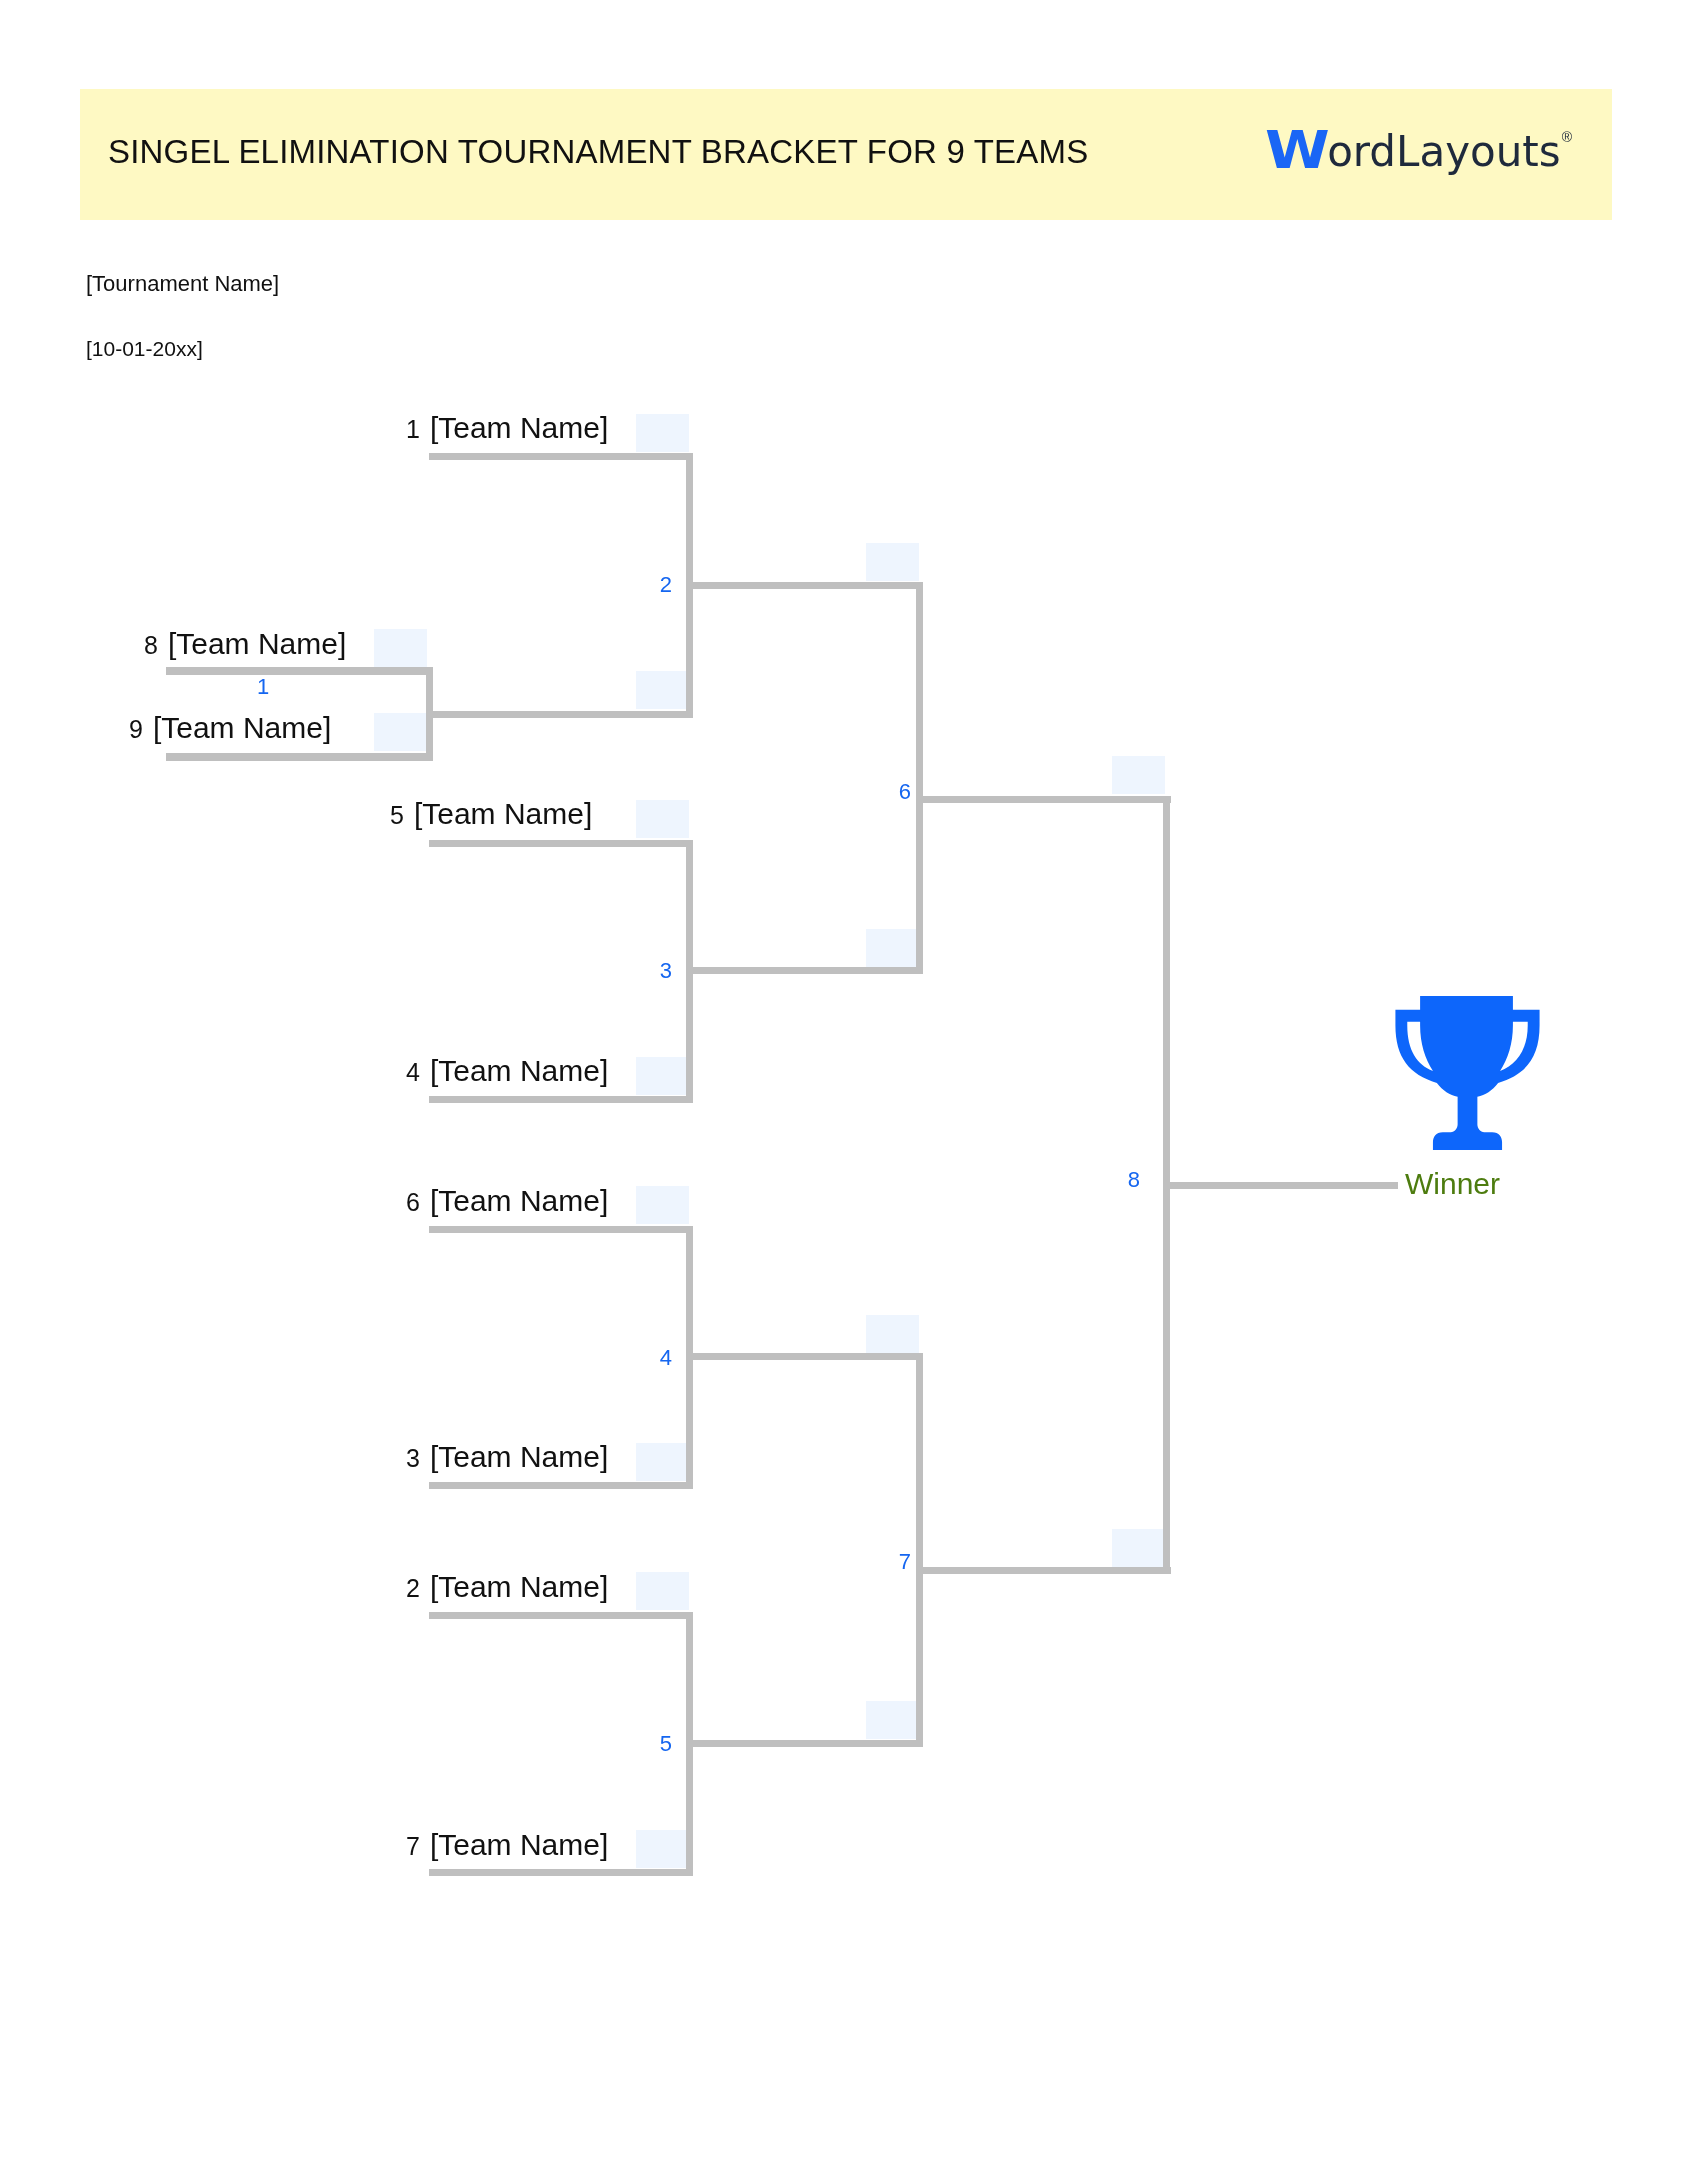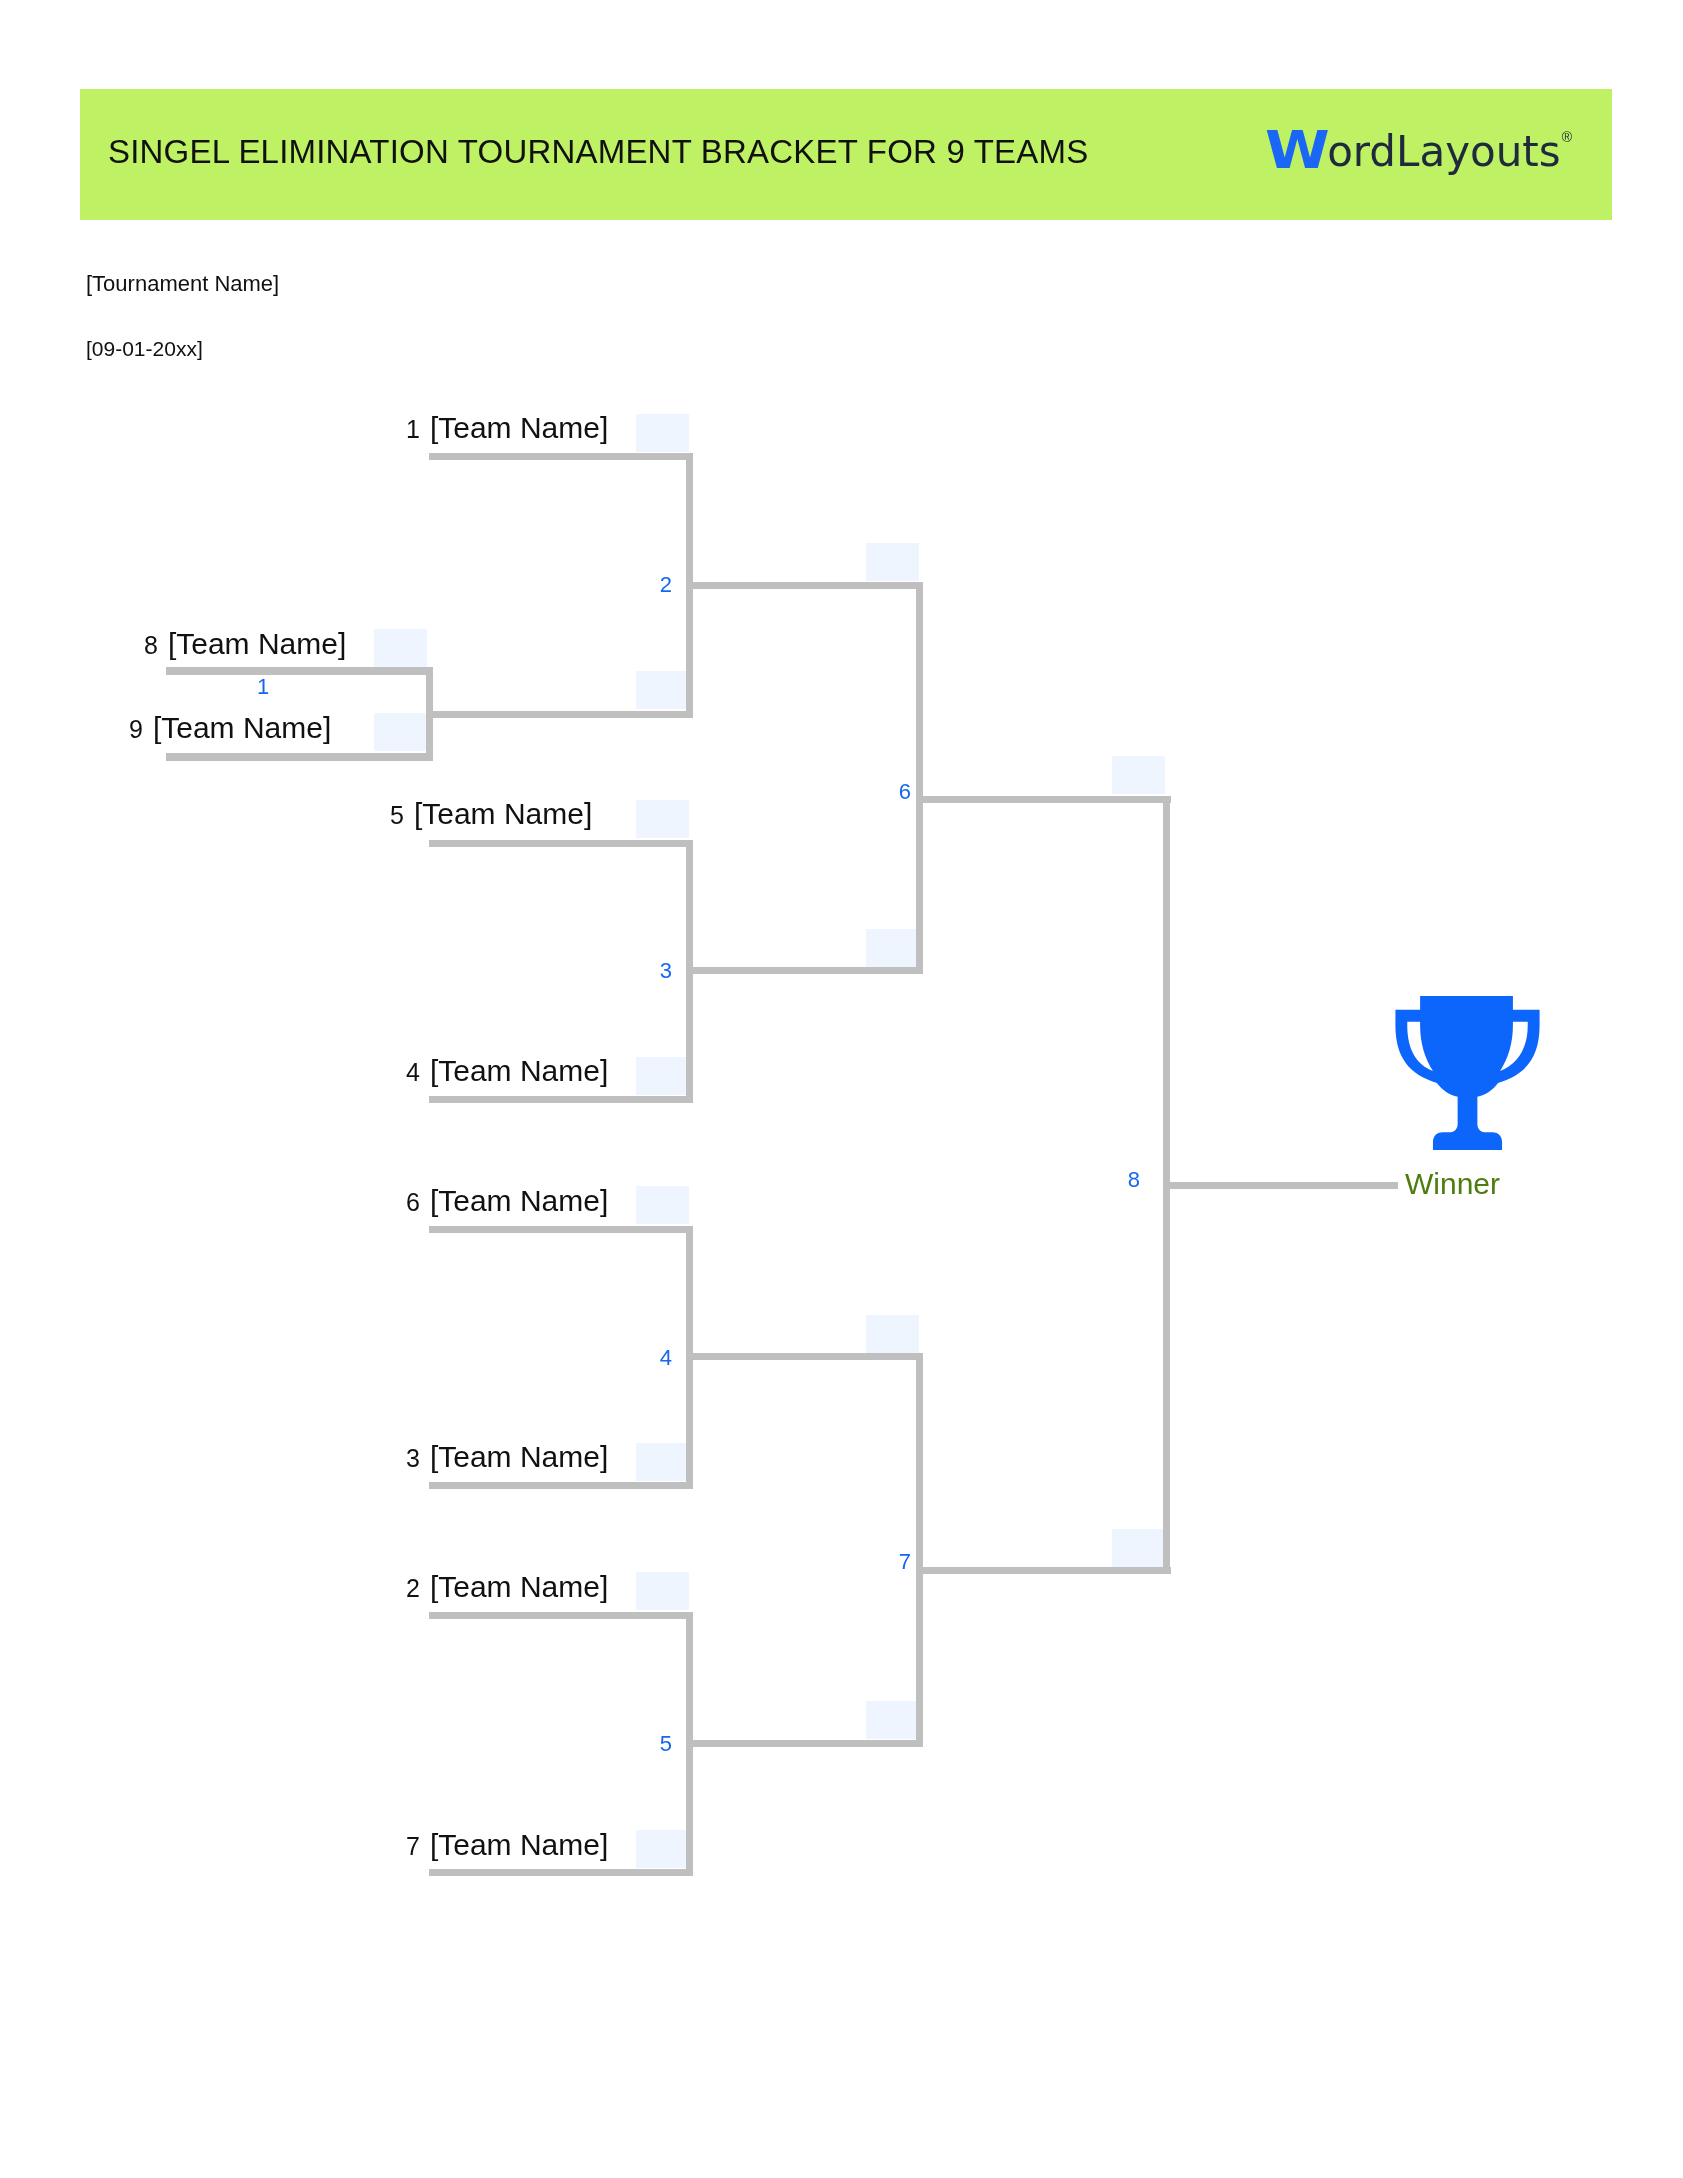--- a/index.html
+++ b/index.html
@@ -1,18 +1,18 @@
 <!DOCTYPE html>
 <html><head>
 <meta charset="utf-8">
 <style>
   html, body { margin:0; padding:0; }
   body { width:1683px; height:2178px; background:#ffffff; position:relative; overflow:hidden;
          font-family:"Liberation Sans", "DejaVu Sans", sans-serif; color:#111; }
-  .header { position:absolute; left:80px; top:89px; width:1532px; height:131px; background:#bef264; }
+  .header { position:absolute; left:80px; top:89px; width:1532px; height:131px; background:#fef9c3; }
   .header-title { position:absolute; left:28px; top:44px; font-size:33px; letter-spacing:0.2px; color:#111; white-space:nowrap; }
   .logo { position:absolute; right:40px; top:36px; height:51px; display:flex; align-items:flex-end; white-space:nowrap; }
   .logo-w { font-family:"DejaVu Sans", sans-serif; font-weight:bold; font-size:51px; color:#1A66F5; line-height:51px; letter-spacing:-4px; transform:scaleX(1.15); display:inline-block; margin-right:6px; }
   .logo-rest { font-family:"DejaVu Sans", sans-serif; font-size:42px; color:#1f2a3c; line-height:48px; font-weight:normal; letter-spacing:0px; }
   .logo-reg { font-size:14px; color:#1f2a3c; align-self:flex-start; margin-top:4px; margin-left:1px; }
   .tournament-name { position:absolute; left:86px; top:271px; font-size:22px; color:#111; white-space:nowrap; }
   .tournament-date { position:absolute; left:86px; top:337px; font-size:21px; color:#111; white-space:nowrap; }
 
   .line { position:absolute; background:#BFBFBF; }
   .score { position:absolute; background:#EEF5FE; width:53px; height:38px; }
@@ -28,21 +28,21 @@
 <div class="header">
   <div class="header-title">SINGEL ELIMINATION TOURNAMENT BRACKET FOR 9 TEAMS</div>
   <div class="logo">
     <span class="logo-w">W</span>
     <span class="logo-rest">ordLayouts</span>
     <span class="logo-reg">®</span>
   </div>
 </div>
 
 <div class="tournament-name">[Tournament Name]</div>
-<div class="tournament-date">[09-01-20xx]</div>
+<div class="tournament-date">[10-01-20xx]</div>
 
 <div class="team" style="left:144px; top:626px;">
   <span class="seed">8</span><span>[Team Name]</span>
 </div>
 <div class="score" style="left:374px; top:629px;"></div>
 <div class="line" style="left:166px; top:667px; width:266px; height:8px;"></div>
 
 <div class="team" style="left:129px; top:710px;">
   <span class="seed">9</span><span>[Team Name]</span>
 </div>

